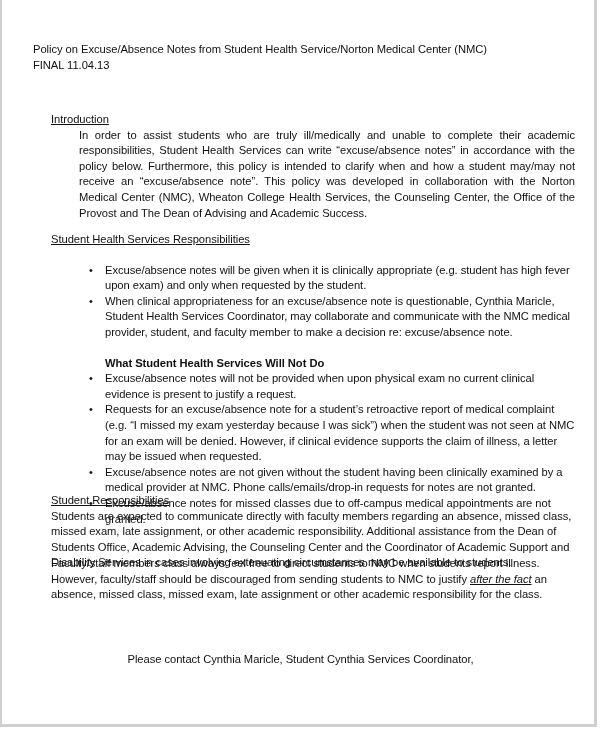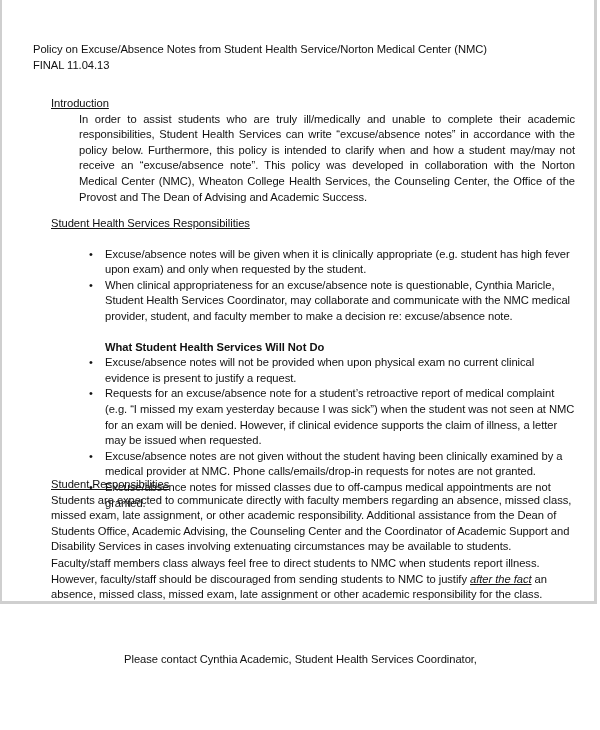--- a/index.html
+++ b/index.html
@@ -2,29 +2,29 @@
 <html><head>
   <meta charset="utf-8">
   <style>
     html, body { margin: 0; padding: 0; }
     body {
       width: 600px; height: 730px; background: #ffffff; overflow: hidden;
       font-family: "Liberation Sans", "DejaVu Sans", sans-serif;
       color: #111111;
     }
     .page {
-      position: relative; width: 597px; height: 604px; box-sizing: border-box;
+      position: relative; width: 597px; height: 727px; box-sizing: border-box;
       border-left: 2px solid #cfcfcf; border-right: 3px solid #cfcfcf; border-bottom: 3px solid #cfcfcf;
       background: #fff;
     }
     .txt { font-size: 11.2px; line-height: 15.6px; letter-spacing: -0.05px; }
     .header { position: absolute; left: 31px; top: 42px; width: 540px; }
     .header div { white-space: nowrap; }
     .section { position: absolute; left: 49px; width: 524px; }
-    .heading-u { text-decoration: underline; white-space: nowrap; }
+    .heading-u { text-decoration: underline; white-space: nowrap; margin-top: 16px; }
     .justify { text-align: justify; text-align-last: left; margin-left: 28px; }
     .subhead { font-weight: bold; padding-left: 54px; white-space: nowrap; }
     ul.bullets { list-style: none; margin: 0; padding: 0; }
     ul.bullets li { position: relative; padding-left: 54px; }
     ul.bullets li .bullet { position: absolute; left: 38px; top: 0; font-size: 11px; }
     .em-u { font-style: italic; text-decoration: underline; }
     .footer { position: absolute; left: 0; width: 597px; top: 652px; text-align: center; }
   </style>
 </head>
 <body>
@@ -79,16 +79,16 @@
   <div class="section txt" style="top:477px;">
     <div class="heading-u">Student Responsibilities</div>
     <div>Students are expected to communicate directly with faculty members regarding an absence, missed class, missed exam, late assignment, or other academic responsibility.  Additional assistance from the Dean of Students Office, Academic Advising, the Counseling Center and the Coordinator of Academic Support and Disability Services in cases involving extenuating circumstances may be available to students.</div>
   </div>
 
   <div class="section txt" style="top:556px;">
     <div><span>Faculty/staff members class always feel free to direct students to NMC when students report illness. However, faculty/staff should be discouraged from sending students to NMC to justify </span><span class="em-u">after the fact</span><span> an absence, missed class, missed exam, late assignment or other academic responsibility for the class.</span></div>
   </div>
 
   <div class="footer txt">
-    <div>Please contact Cynthia Academic, Student Health Services Coordinator,</div>
+    <div>Please contact Cynthia Maricle, Student Cynthia Services Coordinator,</div>
   </div>
 
 </div>
 
 </body></html>

